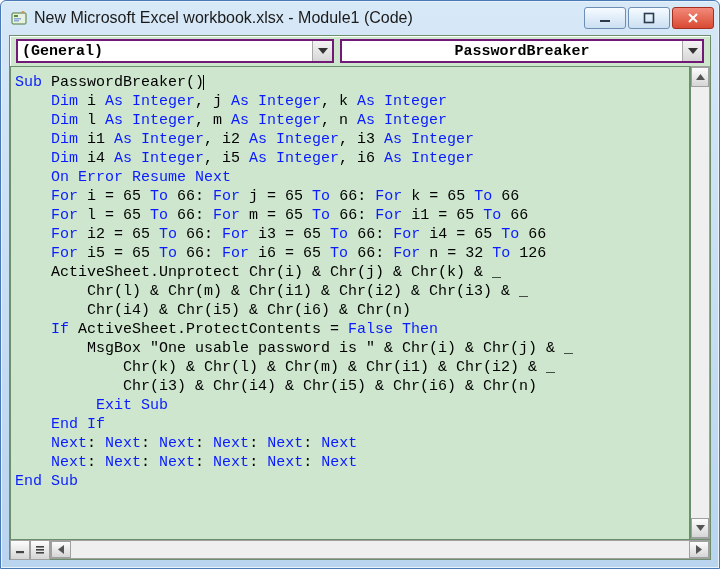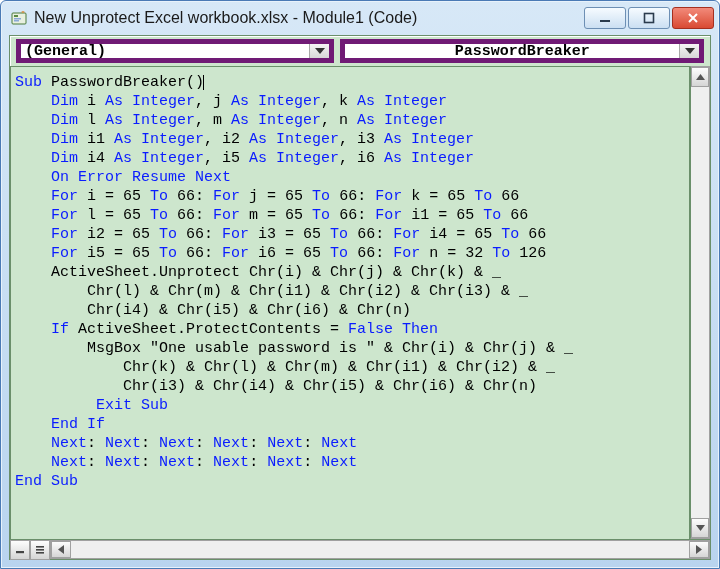--- a/index.html
+++ b/index.html
@@ -55,21 +55,21 @@
     height: 30px;
     display: flex;
     align-items: center;
     gap: 6px;
     padding: 4px 6px;
   }
   .combo {
     flex: 1;
     height: 24px;
     background: #fff;
-    border: 5px solid #701a75;
+    border: 2px solid #701a75;
     display: flex;
     align-items: center;
     font-family: "Courier New", monospace;
     font-size: 15px;
     font-weight: bold;
     padding: 0 4px;
     position: relative;
   }
   .combo .arrow {
     position: absolute; right: 0; top: 0; bottom: 0;
@@ -153,21 +153,21 @@
   <div class="titlebar">
     <span class="app-icon">
       <svg width="16" height="16" viewBox="0 0 16 16">
         <rect x="1" y="3" width="14" height="11" rx="1" fill="#e8f0e0" stroke="#4a7a3a"></rect>
         <rect x="3" y="5" width="4" height="2" fill="#5a8a42"></rect>
         <rect x="3" y="8" width="7" height="1.5" fill="#8aa8d8"></rect>
         <rect x="3" y="10" width="5" height="1.5" fill="#8aa8d8"></rect>
         <path d="M10 2 l2 -1 l2 1 l-2 1 z" fill="#d88a3a"></path>
       </svg>
     </span>
-    <span class="title-text">New Unprotect Excel workbook.xlsx - Module1 (Code)</span>
+    <span class="title-text">New Microsoft Excel workbook.xlsx - Module1 (Code)</span>
     <div class="win-controls">
       <div class="win-btn">
         <svg width="12" height="12">
             <rect x="1" y="8" width="10" height="2" fill="#2a3b4d"></rect>
           </svg>
       </div>
       <div class="win-btn">
         <svg width="12" height="12">
             <rect x="1.5" y="1.5" width="9" height="9" fill="none" stroke="#2a3b4d" stroke-width="1.6"></rect>
           </svg>

